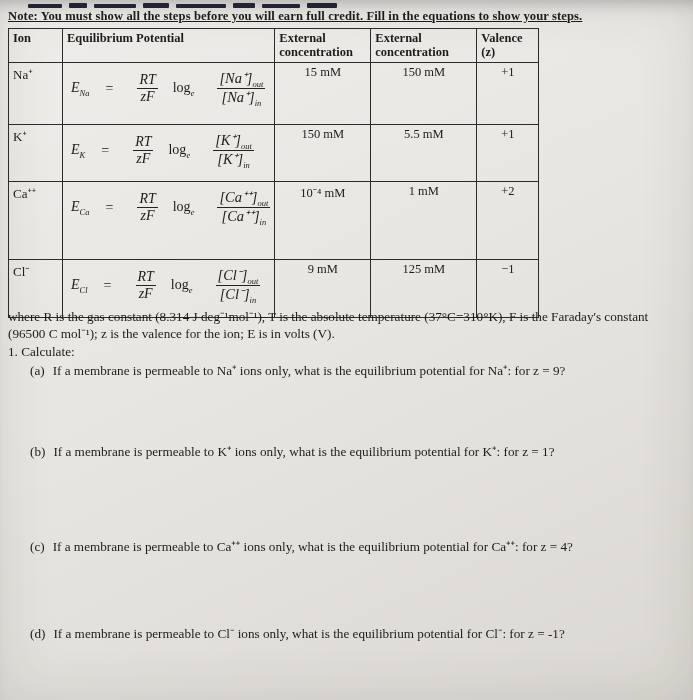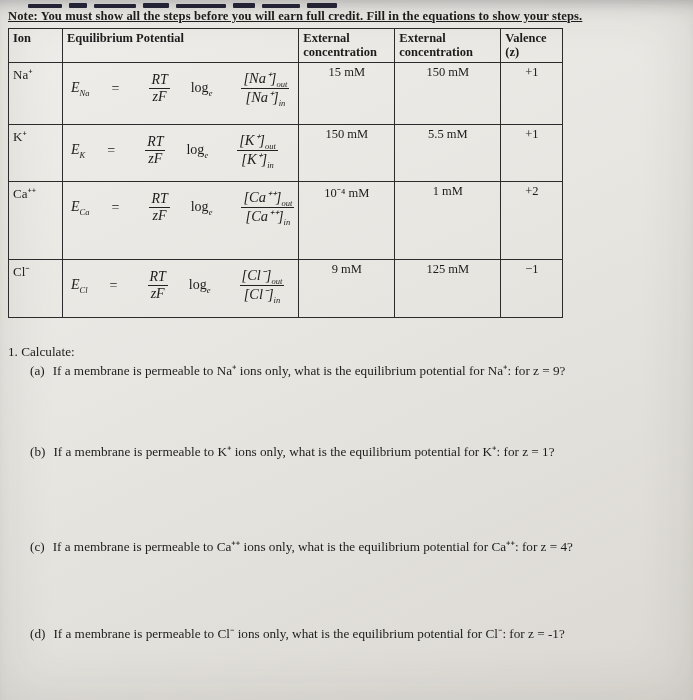--- a/index.html
+++ b/index.html
@@ -28,21 +28,21 @@
   th, td { border:1px solid #2b2b2b; padding:2px 4px; font-size:12.5px; vertical-align:top; }
   th { font-weight:bold; text-align:left; line-height:1.15; white-space:pre-line; }
   col.c-ion { width:54px; } col.c-pot { width:174px; } col.c-int { width:96px; }
   col.c-ext { width:106px; } col.c-val { width:62px; }
   tr.hdr { height:28px; }
   tr.r0 { height:62px; } tr.r1 { height:57px; } tr.r2 { height:78px; } tr.r3 { height:58px; }
   td.ion { font-size:13px; }
   td.conc, td.val { text-align:center; }
   th.valh { text-align:left; }
 
-  .formula { display:flex; align-items:center; gap:21px; padding:5px 0 0 4px; font-size:14px; }
+  .formula { display:flex; align-items:center; gap:15px; padding:5px 0 0 4px; font-size:14px; }
   .it { font-style:italic; }
   .eq { padding:0 1px; }
   .frac { display:inline-flex; flex-direction:column; align-items:center; line-height:1.15;margin-left:8px; }
   .frac .num { border-bottom:1.2px solid #222; padding:0 2px; }
   .frac .den { padding:0 2px; }
   sub { font-size:8.5px; font-style:italic; line-height:1; }
   .bigf { font-size:14.5px; }
 
   .wherep {
     position:absolute; top:308px; left:8px; width:678px;
@@ -178,20 +178,21 @@
           </span>
         </span>
       </td>
       <td class="conc">9 mM</td>
       <td class="conc">125 mM</td>
       <td class="val">−1</td>
     </tr>
   </tbody>
     </table>
 
+  <div class="wherep">where R is the gas constant (8.314 J deg⁻¹mol⁻¹), T is the absolute temperature (37°C=310°K), F is the Faraday's constant (96500 C mol⁻¹); z is the valence for the ion; E is in volts (V).</div>
 
   <div class="calc">1.  Calculate:</div>
 
   <div class="qlist">
     <div class="q q-a">
       <span>(a)</span>
       <span class="qtext">If a membrane is permeable to Na⁺ ions only, what is the equilibrium potential for Na⁺: for z = 9?</span>
     </div>
     <div class="q q-b">
       <span>(b)</span>

